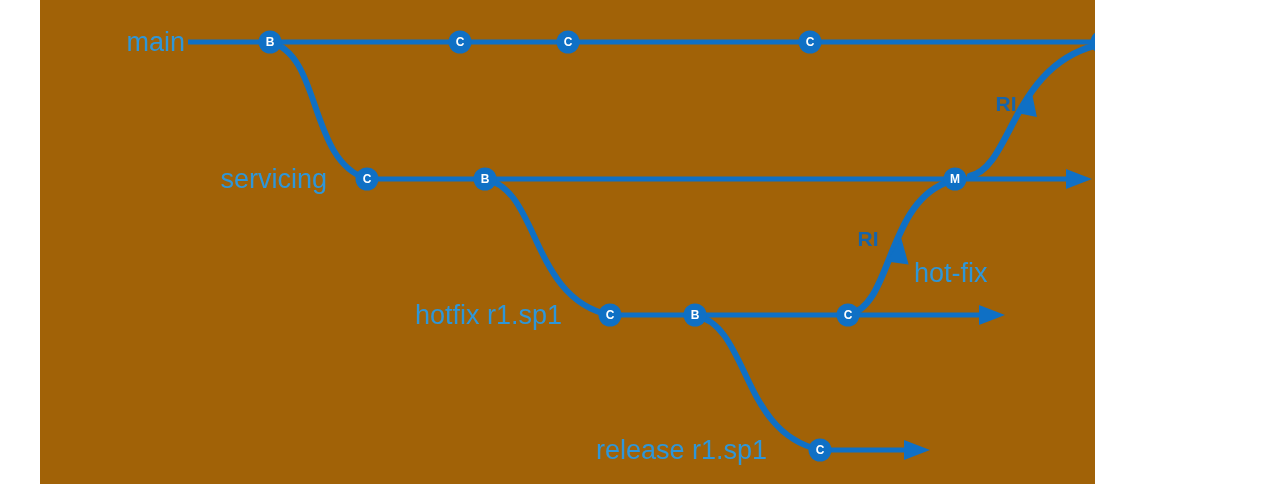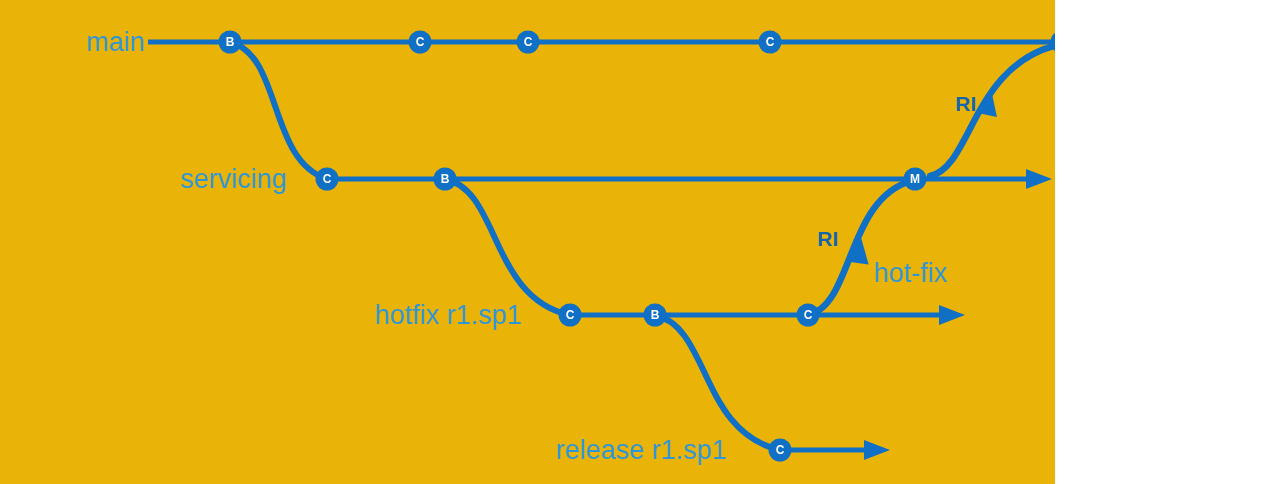--- a/index.html
+++ b/index.html
@@ -5,22 +5,23 @@
   html, body {
     margin: 0;
     padding: 0;
     background: #ffffff;
     font-family: "Liberation Sans", sans-serif;
   }
   .canvas {
     position: relative;
     width: 1055px;
     height: 484px;
-    background: #eab308;
+    background: #a16207;
     overflow: hidden;
+    margin-left: 40px;
   }
   svg { display: block; }
   .branch-line {
     stroke: #0f70c5;
     stroke-width: 5;
     fill: none;
   }
   .branch-curve {
     stroke: #0f70c5;
     stroke-width: 6;

